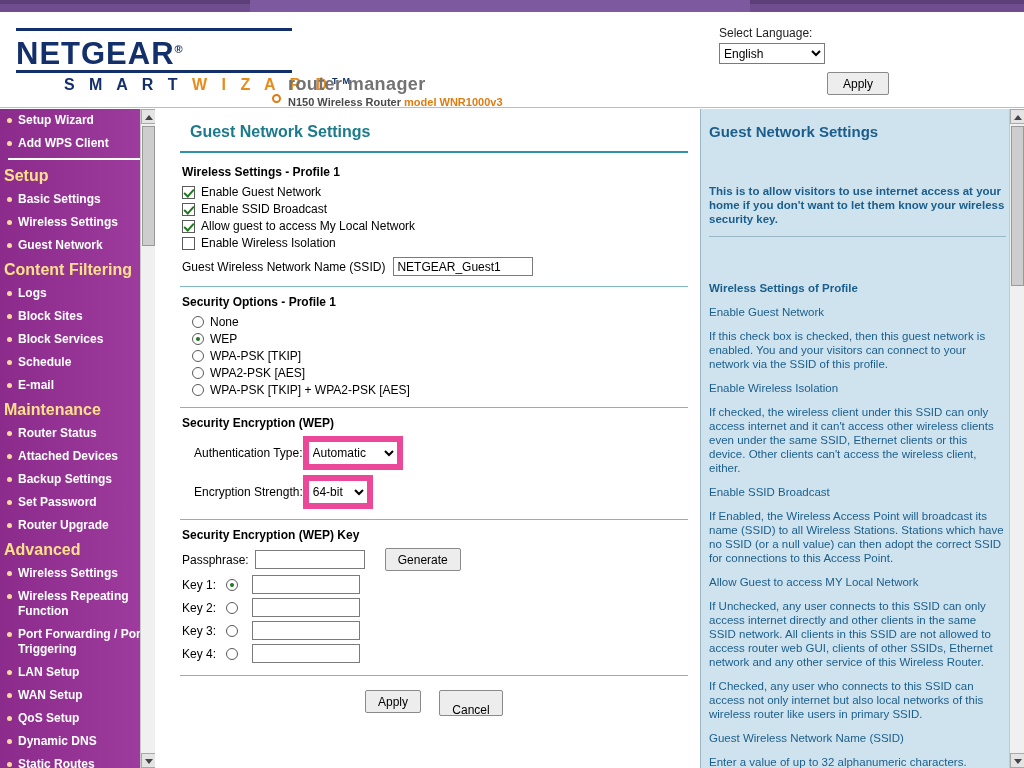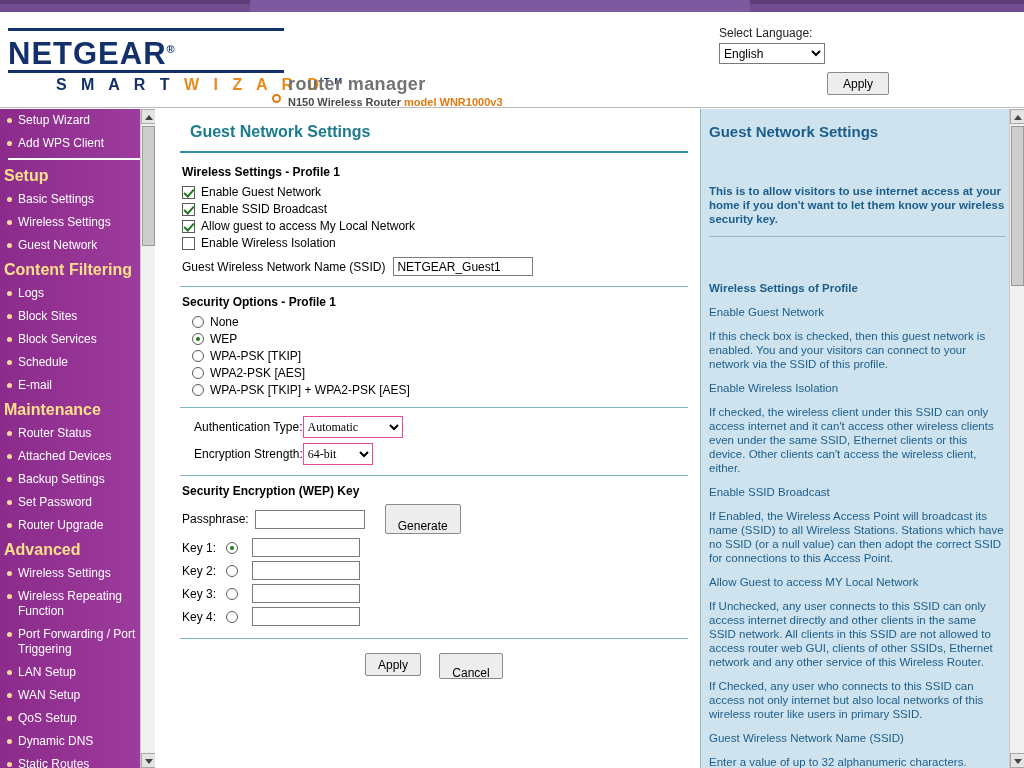--- a/index.html
+++ b/index.html
@@ -31,21 +31,21 @@
     background: #7d59a0;
   }
 
   
   .header {
     position: absolute; left: 0; top: 12px; width: 1024px; height: 96px;
     background: #ffffff;
     border-bottom: 1px solid #bdbdbd;
   }
   .logo-wrap {
-    position: absolute; left: 8px; top: 14px; width: 280px; height: 72px;
+    position: absolute; left: 16px; top: 14px; width: 280px; height: 72px;
   }
   .logo-netgear {
     font-family: "Liberation Sans", sans-serif;
     font-weight: bold;
     font-size: 31px;
     letter-spacing: 1px;
     color: #13306b;
     line-height: 34px;
     white-space: nowrap;
   }
@@ -117,21 +117,21 @@
     position: absolute; left: 0; top: 0; width: 155px; height: 659px;
     background: #8e2d8e;
     background: linear-gradient(to right, #8b2b8b 0%, #a03da0 100%);
     overflow: hidden;
   }
   .sb-item {
     position: relative;
     padding: 4px 6px 4px 18px;
     color: #ffffff;
     font-size: 12px;
-    font-weight: normal;
+    font-weight: bold;
     line-height: 15px;
     cursor: pointer;
   }
   .sb-item .bullet {
     position: absolute; left: 7px; top: 9px;
     width: 5px; height: 5px; background: #ffd9a0; border-radius: 50%;
   }
   .sb-head {
     padding: 4px 6px 3px 4px;
     color: #ffe08a;
@@ -214,28 +214,28 @@
     position: absolute; left: 3px; top: 3px;
     width: 4px; height: 4px; border-radius: 50%;
     background: #1c7a1c;
   }
   .txtbox {
     border: 1px solid #7b7b7b; background: #fff; height: 19px;
     font-size: 12px; font-family: "Liberation Sans", sans-serif;
     padding: 0 3px;
   }
   .sel {
-    height: 22px; font-size: 12px;
-    font-family: Liberation Serif, serif;
-    border: 1px solid #ec4899; background: #fff;
+    height: 34px; font-size: 12px;
+    font-family: Liberation Sans, sans-serif;
+    border: 6px solid #ec4899; background: #fff;
   }
   .btn {
     font-size: 12px; font-family: "Liberation Sans", sans-serif;
     background: #ededed; border: 1px solid #8a8a8a; border-radius: 2px;
-    height: 23px; padding: 14px 12px; cursor: pointer; color:#000;
+    height: 23px; padding: 4px 12px; cursor: pointer; color:#000;
   }
   .lbl-right {
     display: flex; justify-content: flex-start; align-items: center;
     margin: 5px 14px; font-size: 12px;
   }
   .keyrow {
     display: flex; align-items: center; margin: 4px 2px;
   }
   .keyrow .kl { width: 44px; font-size: 12px; }
   .btn-row {
@@ -489,20 +489,21 @@
         <span class="rdo"></span>
         <span class="txt">WPA2-PSK [AES]</span>
       </div>
       <div class="row" style="margin-left:12px;">
         <span class="rdo"></span>
         <span class="txt">WPA-PSK [TKIP] + WPA2-PSK [AES]</span>
       </div>
 
       <div class="hr-thin"></div>
 
+      <div class="sec-title">Security Encryption (WEP)</div>
 
       <div class="lbl-right">
         <span>Authentication Type:</span>
         <select class="sel" style="width:100px;">
           <option>Automatic</option>
         </select>
       </div>
       <div class="lbl-right">
         <span>Encryption Strength:</span>
         <select class="sel" style="width:70px;margin-right:30px;">

